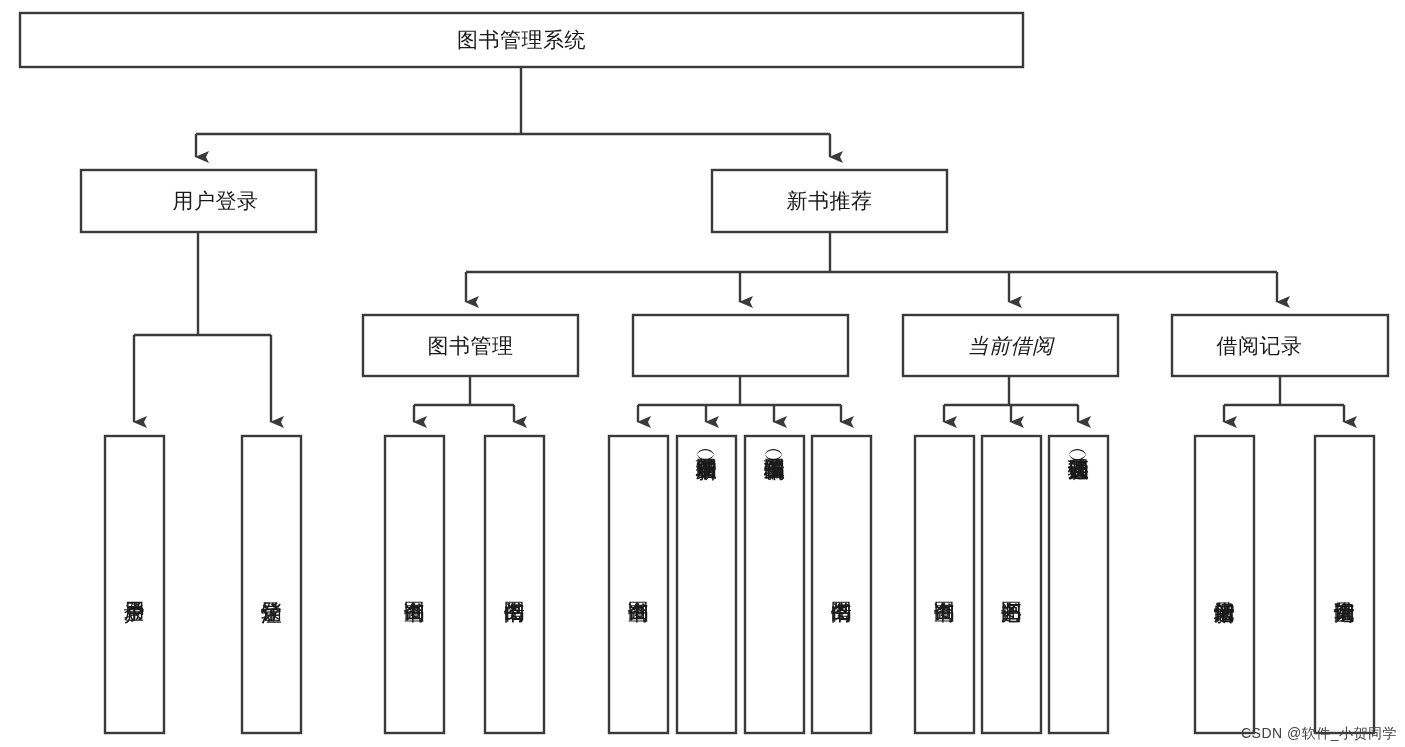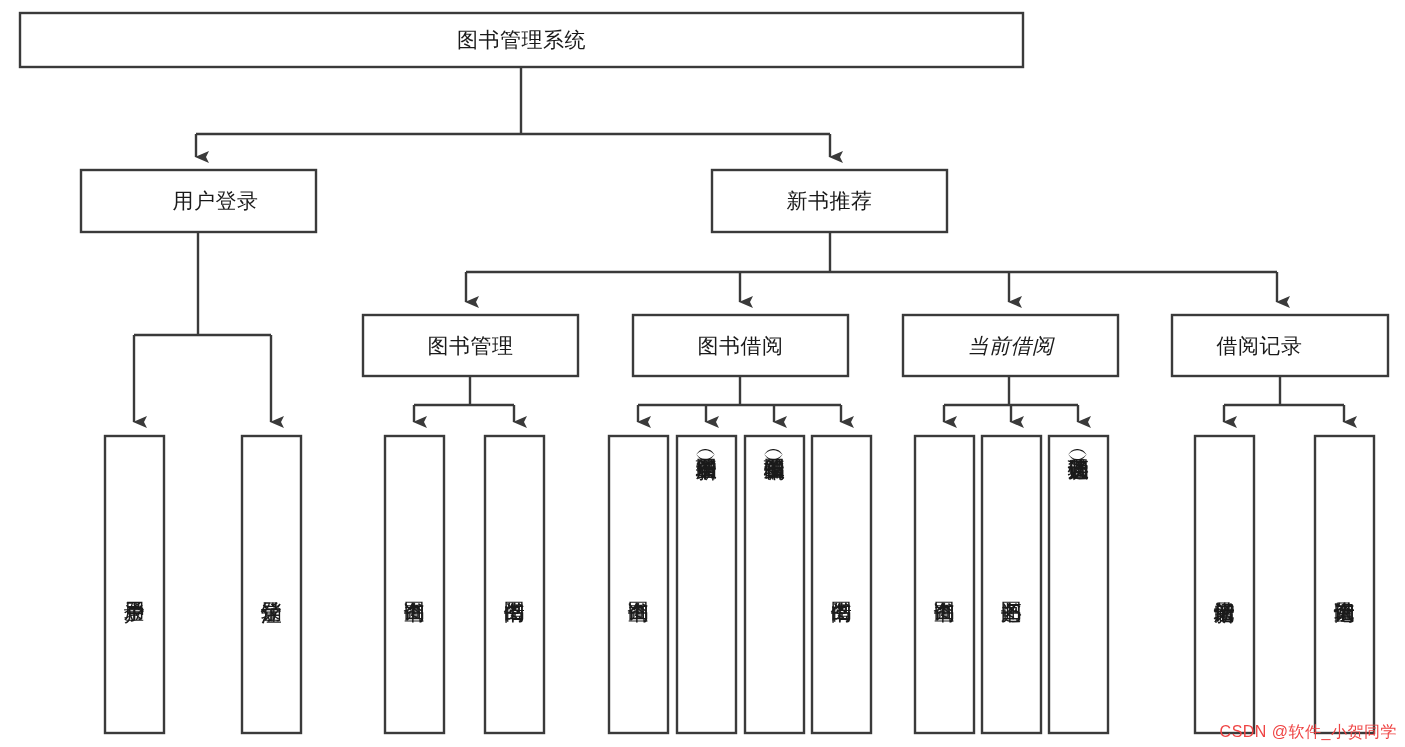--- a/index.html
+++ b/index.html
@@ -60,22 +60,22 @@
     line-height: 1.32;
     writing-mode: vertical-rl;
     text-orientation: upright;
     white-space: nowrap;
     pointer-events: none;
   }
   #watermark {
     position: absolute;
     right: 8px;
     bottom: 4px;
-    font-size: 16px;
-    color: #ef4444;
+    font-size: 14px;
+    color: #404040;
     letter-spacing: 0.5px;
     white-space: nowrap;
   }
 </style>
 </head>
 <body>
 
 <div id="diagram-root">
 
   <svg id="tree-svg" viewBox="0 0 1405 747">
@@ -146,21 +146,20 @@
     <rect class="node-rect" x="1195" y="436" width="59" height="297"></rect>
     <rect class="node-rect" x="1315" y="436" width="59" height="297"></rect>
   </svg>
 
   <div class="node-label-h" style="left:20px; top:13px; width:1003px; height:54px;">图书管理系统</div>
 
   <div class="node-label-h" style="left:81px; top:170px; width:235px; height:62px;margin-left:17px;">用户登录</div>
   <div class="node-label-h" style="left:712px; top:170px; width:235px; height:62px;">新书推荐</div>
 
   <div class="node-label-h" style="left:363px; top:315px; width:215px; height:61px;">图书管理</div>
-  <div class="node-label-h" style="left:633px; top:315px; width:215px; height:61px;">图书借阅</div>
   <div class="node-label-h" style="left:903px; top:315px; width:215px; height:61px;font-style:italic;">当前借阅</div>
   <div class="node-label-h" style="left:1172px; top:315px; width:175px; height:61px;">借阅记录</div>
 
   <div class="node-label-v" style="left:105px; top:436px; width:59px; height:297px;">用户登录</div>
   <div class="node-label-v" style="left:242px; top:436px; width:59px; height:297px;">注销登录</div>
 
   <div class="node-label-v" style="left:385px; top:436px; width:59px; height:297px;">查询图书</div>
   <div class="node-label-v" style="left:485px; top:436px; width:59px; height:297px;">借阅图书</div>
 
   <div class="node-label-v" style="left:609px; top:436px; width:59px; height:297px;">查询图书</div>

